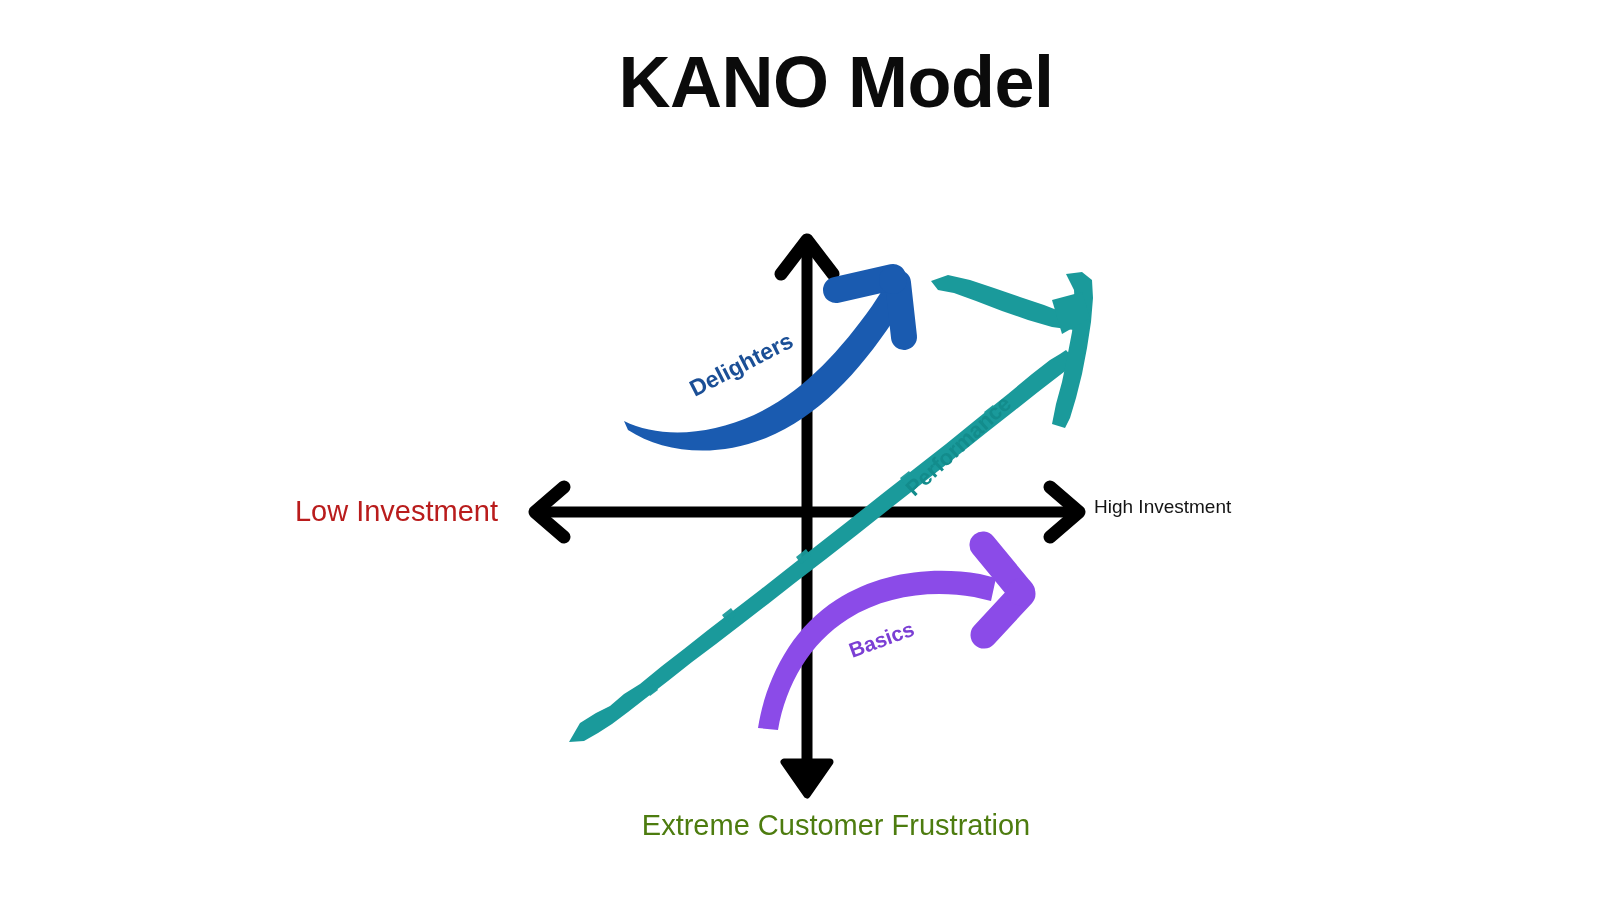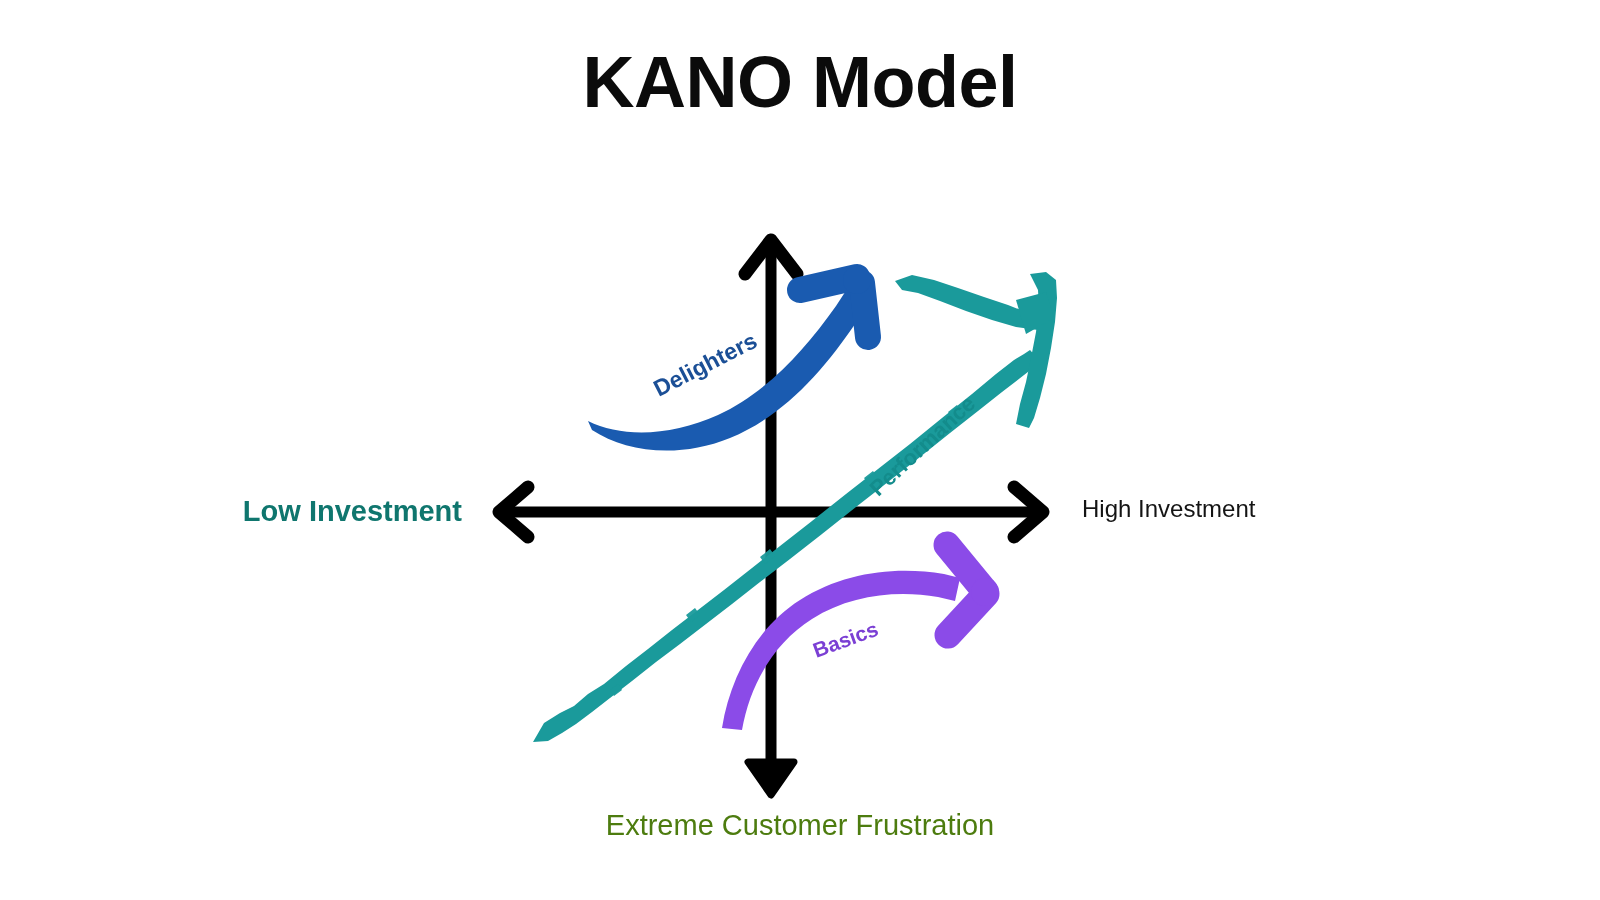--- a/index.html
+++ b/index.html
@@ -11,20 +11,21 @@
   body {
     font-family: "Liberation Sans", sans-serif;
     color: #111111;
   }
   #stage {
     position: relative;
     width: 1332px;
     height: 900px;
     background: #ffffff;
     overflow: hidden;
+    margin-left: 36px;
   }
   #diagram-svg {
     position: absolute;
     left: 0;
     top: 0;
     width: 1600px;
     height: 900px;
     display: block;
   }
   .txt {
@@ -59,27 +60,27 @@
     font-size: 29px;
     font-weight: normal;
     color: #4d7c0f;
   }
   #label-left {
     left: 0px;
     top: 497px;
     width: 462px;
     text-align: right;
     font-size: 29px;
-    font-weight: bold;
-    color: #0f766e;
+    font-weight: normal;
+    color: #b91c1c;
   }
   #label-right {
-    left: 1082px;
+    left: 1058px;
     top: 497px;
-    font-size: 24px;
+    font-size: 19px;
     font-weight: normal;
     color: #141414;
   }
   .curve-label {
     font-weight: bold;
     transform-origin: 0 0;
   }
   #label-delighters {
     left: 650px;
     top: 380px;

